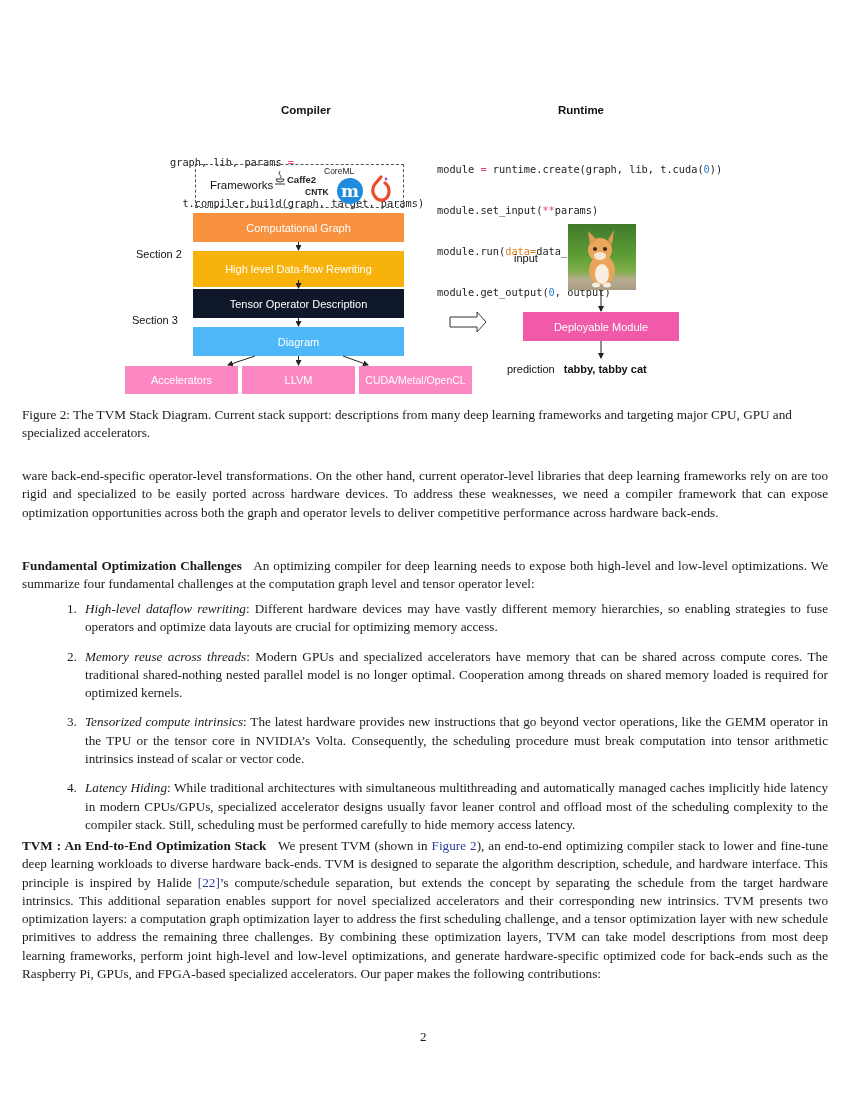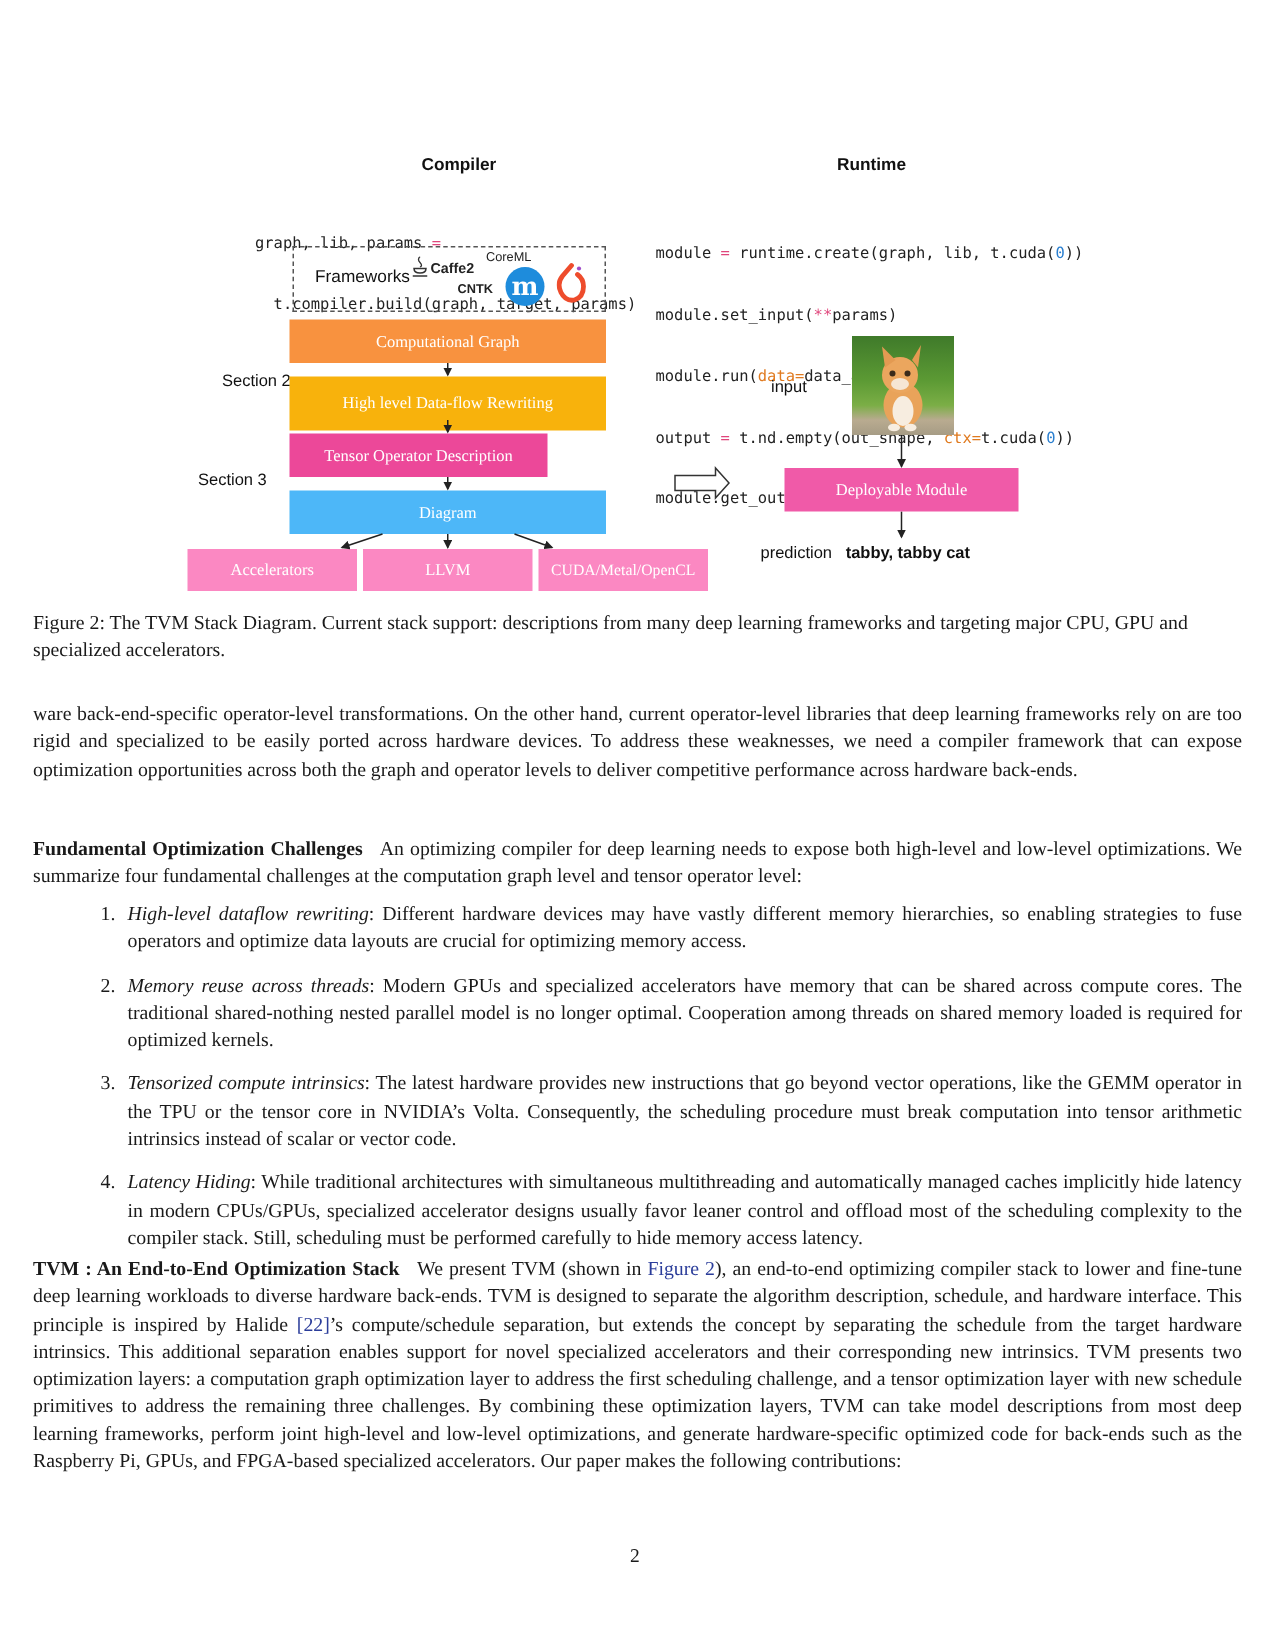--- a/index.html
+++ b/index.html
@@ -7,21 +7,21 @@
          font-family: "Liberation Serif", serif; color: #1a1a1a; }
   .abs { position: absolute; }
   .sans { font-family: "Liberation Sans", sans-serif; }
   .mono { font-family: "DejaVu Sans Mono", monospace; }
   .fig-title { font-size: 11.5px; font-weight: bold; color: #111; }
   .code { font-size: 10.3px; line-height: 13.6px; white-space: pre; color: #222; }
   .code .op { color: #e0457b; }
   .code .num { color: #2a7fd0; }
   .code .kw { color: #e07a1f; }
   .box { display: flex; align-items: center; justify-content: center;
-         color: #ffffff; font-family: Liberation Serif, serif; font-size: 11px; }
+         color: #ffffff; font-family: Liberation Sans, sans-serif; font-size: 11px; }
   .label { font-family: "Liberation Sans", sans-serif; font-size: 11px; color: #111; }
   .fw-box { border: 1.3px dashed #555; box-sizing: border-box; }
   .para { font-size: 13.2px; line-height: 18.3px; text-align: justify; }
   .caption { font-size: 13.2px; line-height: 18.3px; }
   .list-item { font-size: 13.2px; line-height: 18.3px; text-align: justify; }
   .num-label { position: absolute; left: -18px; }
   a.link { color: #2b3d9a; text-decoration: none; }
   .heading { font-weight: bold; }
 </style>
 </head>
@@ -58,30 +58,30 @@
     </span>
 
     <span class="abs" style="left:175px;top:9px;">
       <svg width="20" height="28" viewBox="0 0 20 28">
           <path d="M10 3 L4 10 Q0 15 3 21 Q6 27 12 26 Q18 24 18 17 Q18 12 14 9" fill="none" stroke="#ee4c2c" stroke-width="3.2" stroke-linecap="round"></path>
           <circle cx="15" cy="5" r="1.4" fill="#a04cc8"></circle>
         </svg>
     </span>
   </div>
 
-  <div class="abs label" style="left:148px;top:248px;">Section 2</div>
+  <div class="abs label" style="left:136px;top:248px;">Section 2</div>
   <div class="abs label" style="left:132px;top:314px;text-align:right;">Section 3</div>
 
   <div class="abs box" style="left:193px;top:213px;width:211px;height:29px;background:#f8923f;">
       <span>Computational Graph</span>
     </div>
   <div class="abs box" style="left:193px;top:251px;width:211px;height:36px;background:#f8b20c;">
       <span>High level Data-flow Rewriting</span>
     </div>
-  <div class="abs box" style="left:193px;top:289px;width:172px;height:29px;background:#ec4899;align-items:center;">
+  <div class="abs box" style="left:193px;top:289px;width:211px;height:29px;background:#0f172a;align-items:center;">
       <span>Tensor Operator Description</span>
     </div>
   <div class="abs box" style="left:193px;top:327px;width:211px;height:29px;background:#4db7f8;">
       <span>Diagram</span>
     </div>
 
   <div class="abs box" style="left:125px;top:366px;width:113px;height:28px;background:#fb88c2;">
       <span>Accelerators</span>
     </div>
   <div class="abs box" style="left:242px;top:366px;width:113px;height:28px;background:#fb88c2;">
@@ -109,21 +109,20 @@
     <line x1="601" y1="290" x2="601" y2="311" stroke="#222" stroke-width="1" marker-end="url(#ah)"></line>
     <line x1="601" y1="341" x2="601" y2="358" stroke="#222" stroke-width="1" marker-end="url(#ah)"></line>
   </svg>
 
   <div class="abs fig-title sans" style="left:558px;top:104px;">Runtime</div>
 
   <div class="abs code mono" style="left:437px;top:136px;">
     <div><span>module </span><span class="op">=</span><span> runtime.create(graph, lib, t.cuda(</span><span class="num">0</span><span>))</span></div>
     <div><span>module.set_input(</span><span class="op">**</span><span>params)</span></div>
     <div><span>module.run(</span><span class="kw">data=</span><span>data_array)</span></div>
-    <div><span>output </span><span class="op">=</span><span> t.nd.empty(out_shape, </span><span class="kw">ctx=</span><span>t.cuda(</span><span class="num">0</span><span>))</span></div>
     <div><span>module.get_output(</span><span class="num">0</span><span>, output)</span></div>
   </div>
 
   <div class="abs label" style="left:514px;top:252px;">input</div>
 
   <div class="abs" style="left:568px;top:224px;width:68px;height:66px;overflow:hidden;background:linear-gradient(180deg,#3f7a2a 0%,#5c9a34 45%,#7bae46 70%,#b9ab90 85%,#a69c85 100%);">
     <svg width="68" height="66" viewBox="0 0 68 66">
       <ellipse cx="34" cy="46" rx="13" ry="15" fill="#e9a35a"></ellipse>
       <ellipse cx="34" cy="50" rx="7" ry="10" fill="#f7ede0"></ellipse>
       <circle cx="32" cy="26" r="12" fill="#eba65e"></circle>

